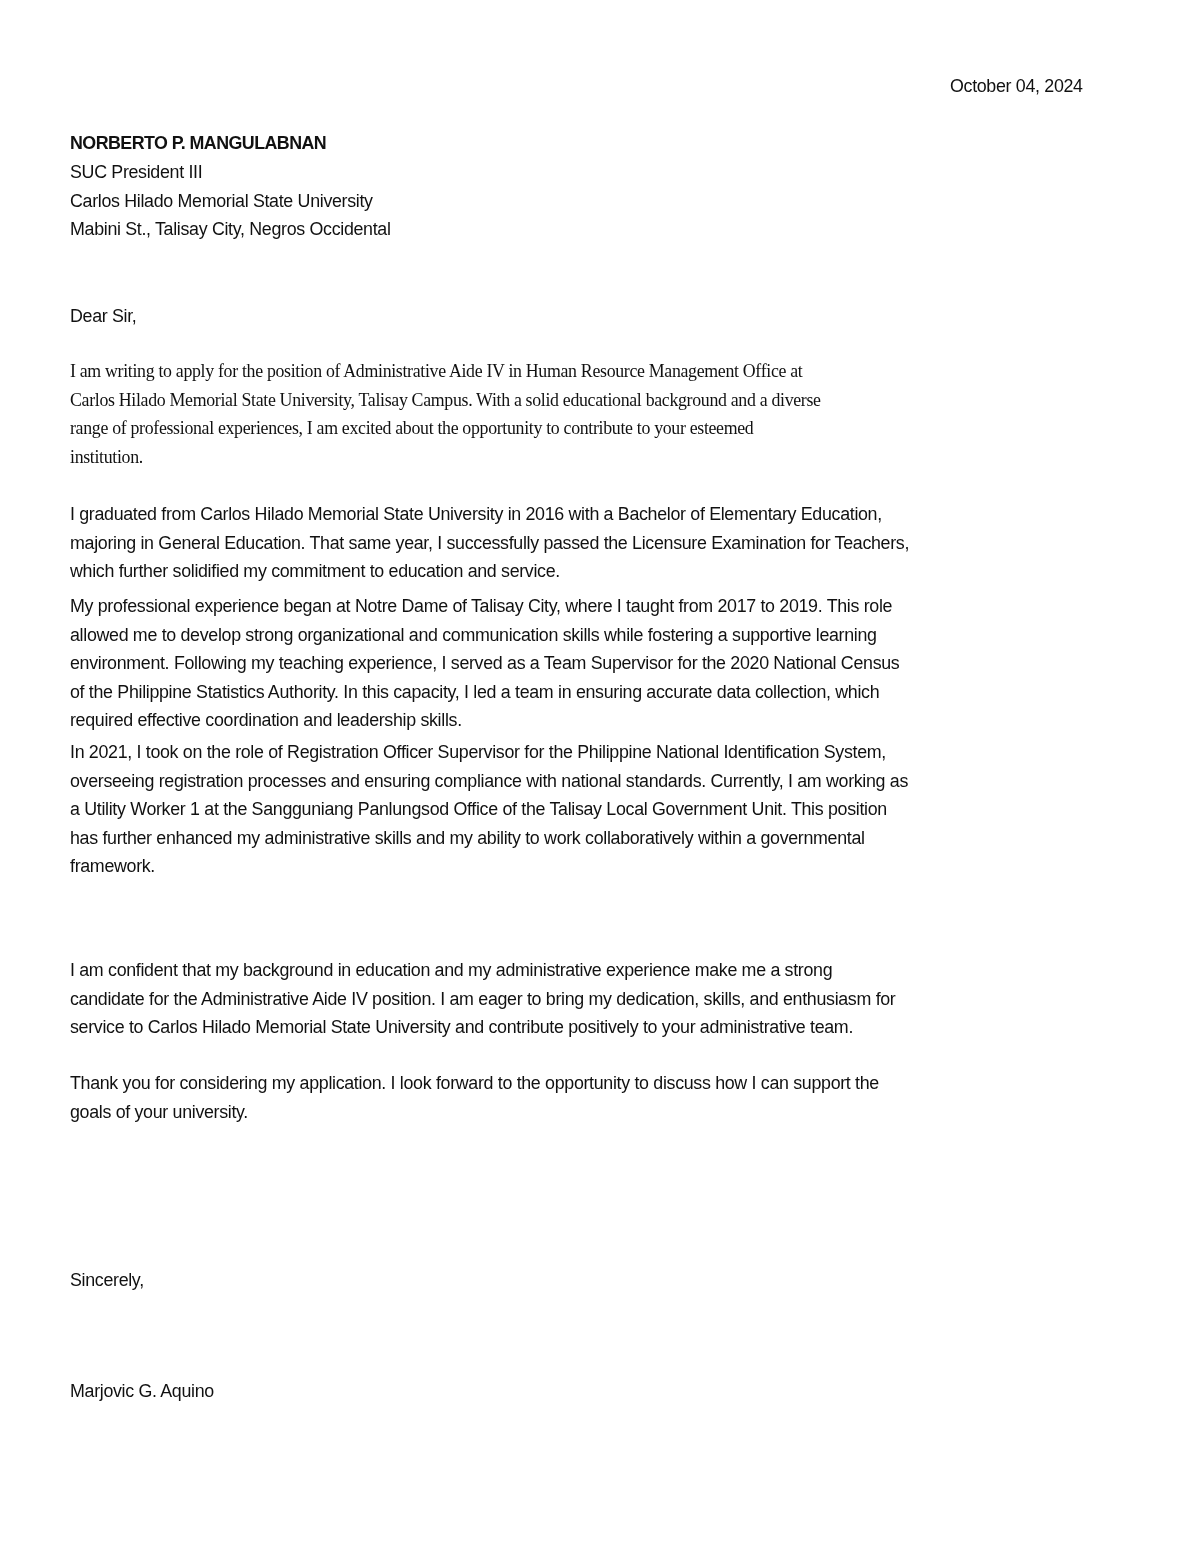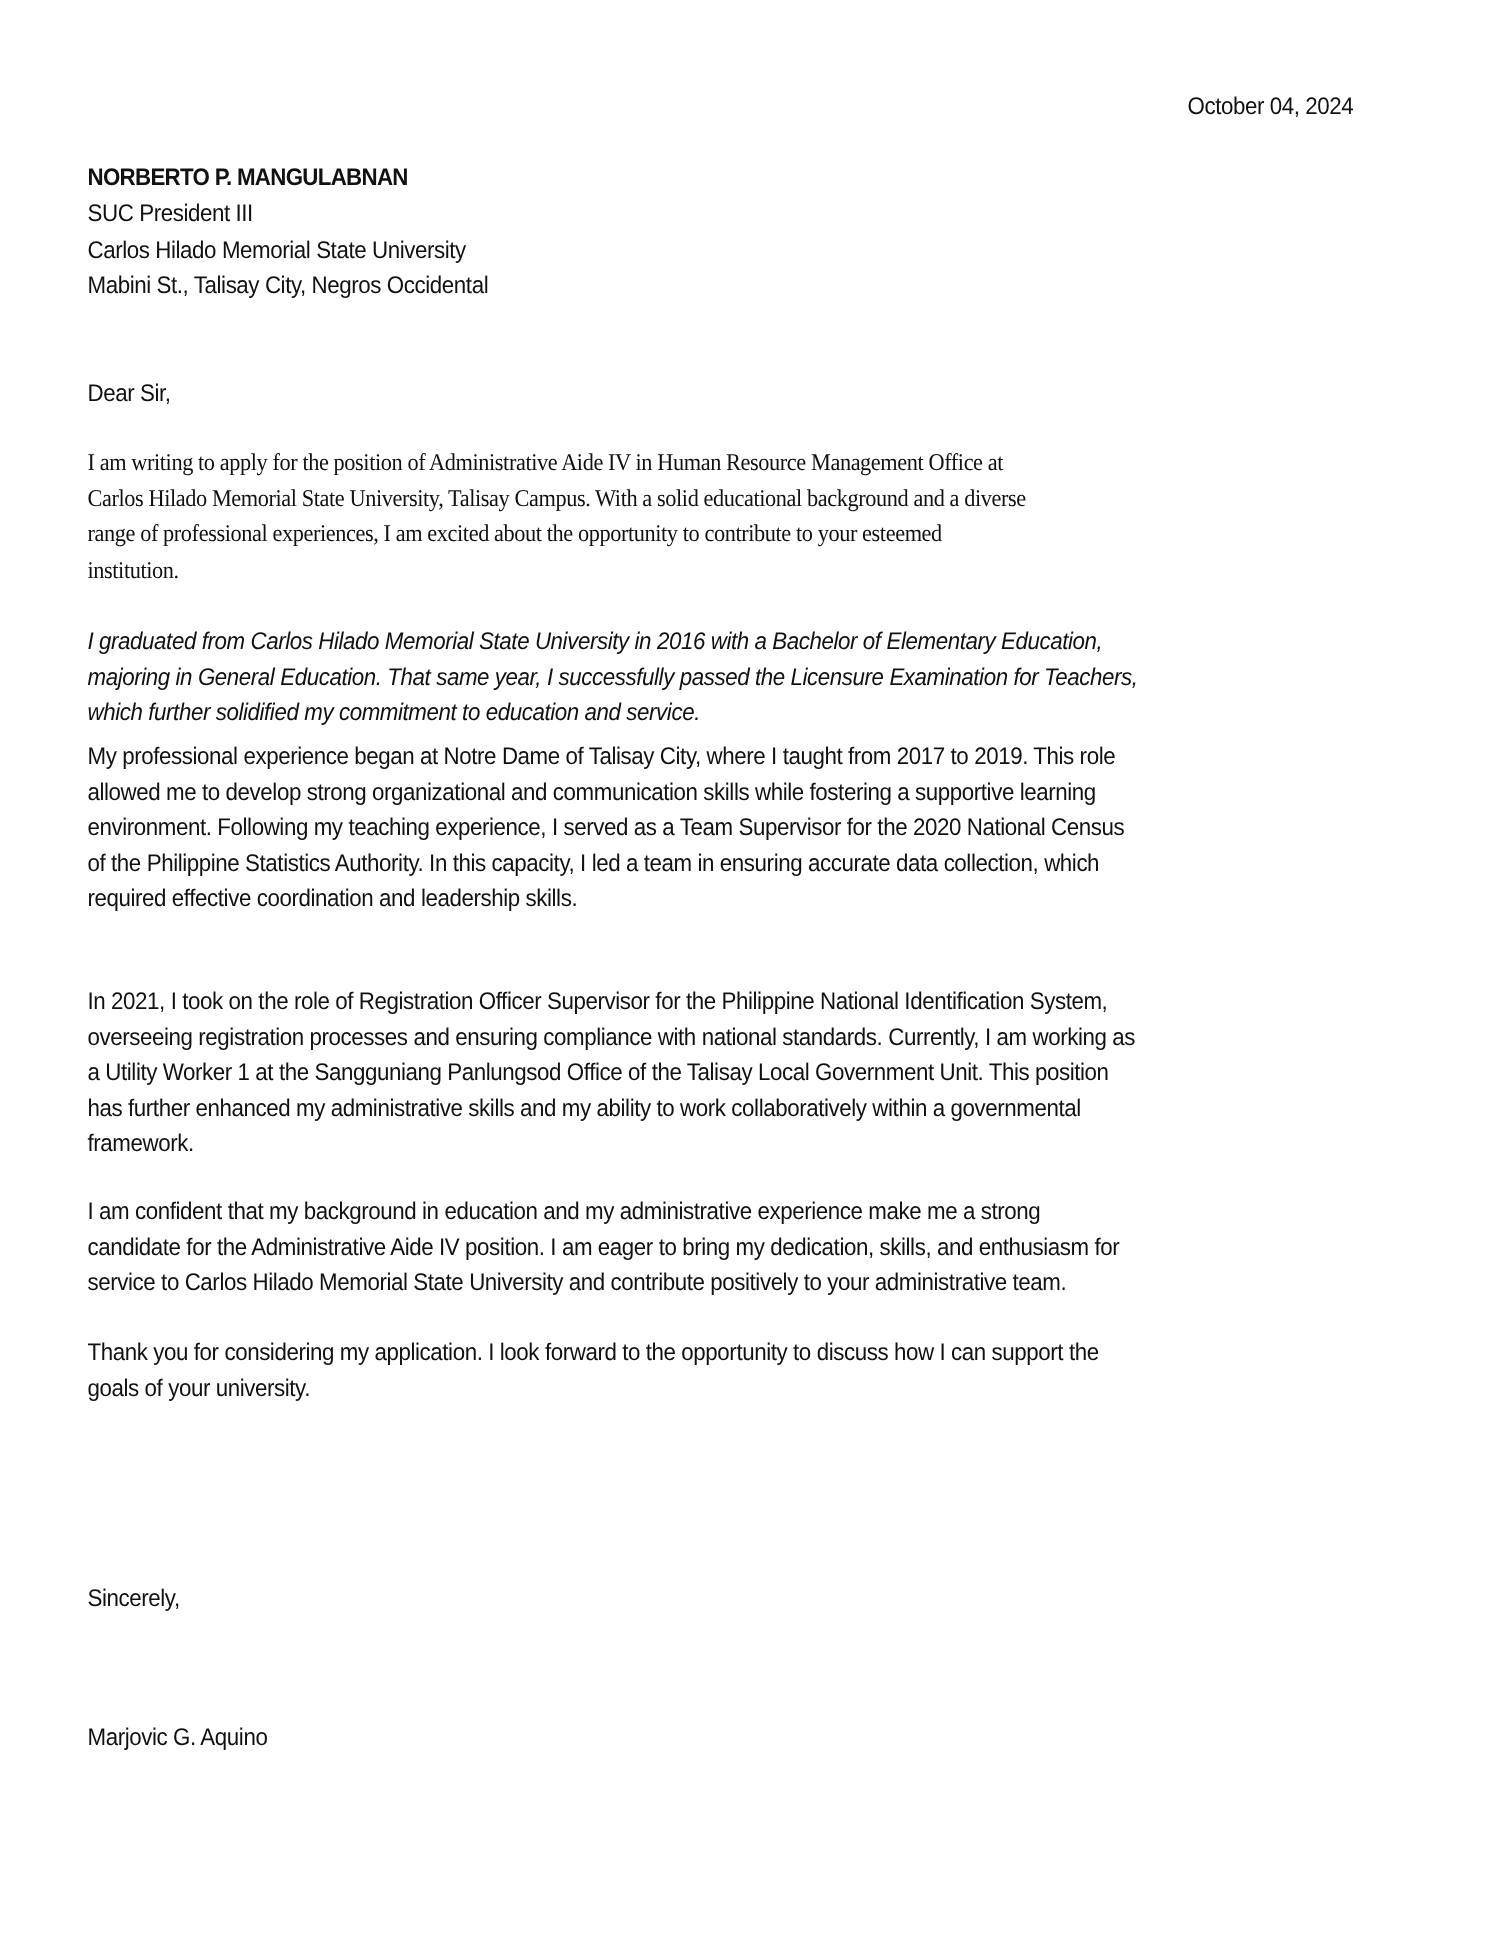--- a/index.html
+++ b/index.html
@@ -37,35 +37,35 @@
 
   <div class="line" style="top:302px;">Dear Sir,</div>
 
   <div class="para" style="top:357px;font-family:Liberation Serif, serif;">
     <span class="pl">I am writing to apply for the position of Administrative Aide IV in Human Resource Management Office at</span>
     <span class="pl">Carlos Hilado Memorial State University, Talisay Campus. With a solid educational background and a diverse</span>
     <span class="pl">range of professional experiences, I am excited about the opportunity to contribute to your esteemed</span>
     <span class="pl">institution.</span>
   </div>
 
-  <div class="para" style="top:500px;font-style:italic;">
+  <div class="para" style="top:500px;">
     <span class="pl">I graduated from Carlos Hilado Memorial State University in 2016 with a Bachelor of Elementary Education,</span>
     <span class="pl">majoring in General Education. That same year, I successfully passed the Licensure Examination for Teachers,</span>
     <span class="pl">which further solidified my commitment to education and service.</span>
   </div>
 
   <div class="para" style="top:592px;">
     <span class="pl">My professional experience began at Notre Dame of Talisay City, where I taught from 2017 to 2019. This role</span>
     <span class="pl">allowed me to develop strong organizational and communication skills while fostering a supportive learning</span>
     <span class="pl">environment. Following my teaching experience, I served as a Team Supervisor for the 2020 National Census</span>
     <span class="pl">of the Philippine Statistics Authority. In this capacity, I led a team in ensuring accurate data collection, which</span>
     <span class="pl">required effective coordination and leadership skills.</span>
   </div>
 
-  <div class="para" style="top:788px;">
+  <div class="para" style="top:738px;">
     <span class="pl">In 2021, I took on the role of Registration Officer Supervisor for the Philippine National Identification System,</span>
     <span class="pl">overseeing registration processes and ensuring compliance with national standards. Currently, I am working as</span>
     <span class="pl">a Utility Worker 1 at the Sangguniang Panlungsod Office of the Talisay Local Government Unit. This position</span>
     <span class="pl">has further enhanced my administrative skills and my ability to work collaboratively within a governmental</span>
     <span class="pl">framework.</span>
   </div>
 
   <div class="para" style="top:1069px;">
     <span class="pl">Thank you for considering my application. I look forward to the opportunity to discuss how I can support the</span>
     <span class="pl">goals of your university.</span>

